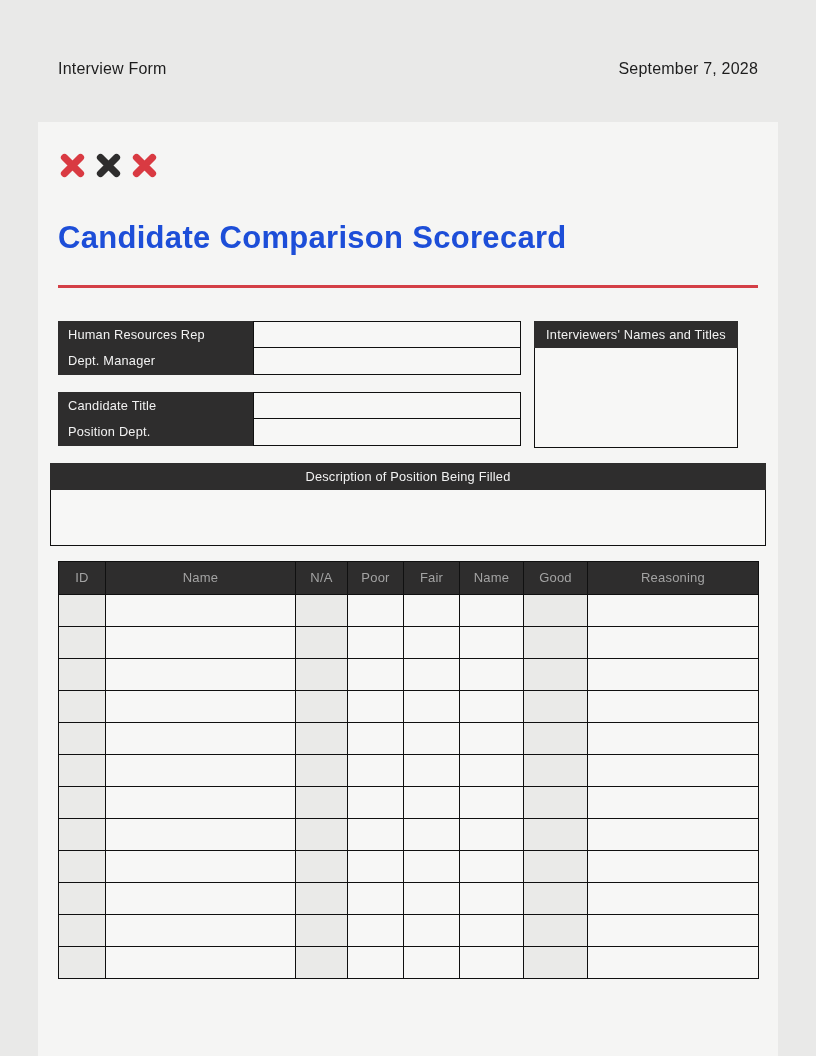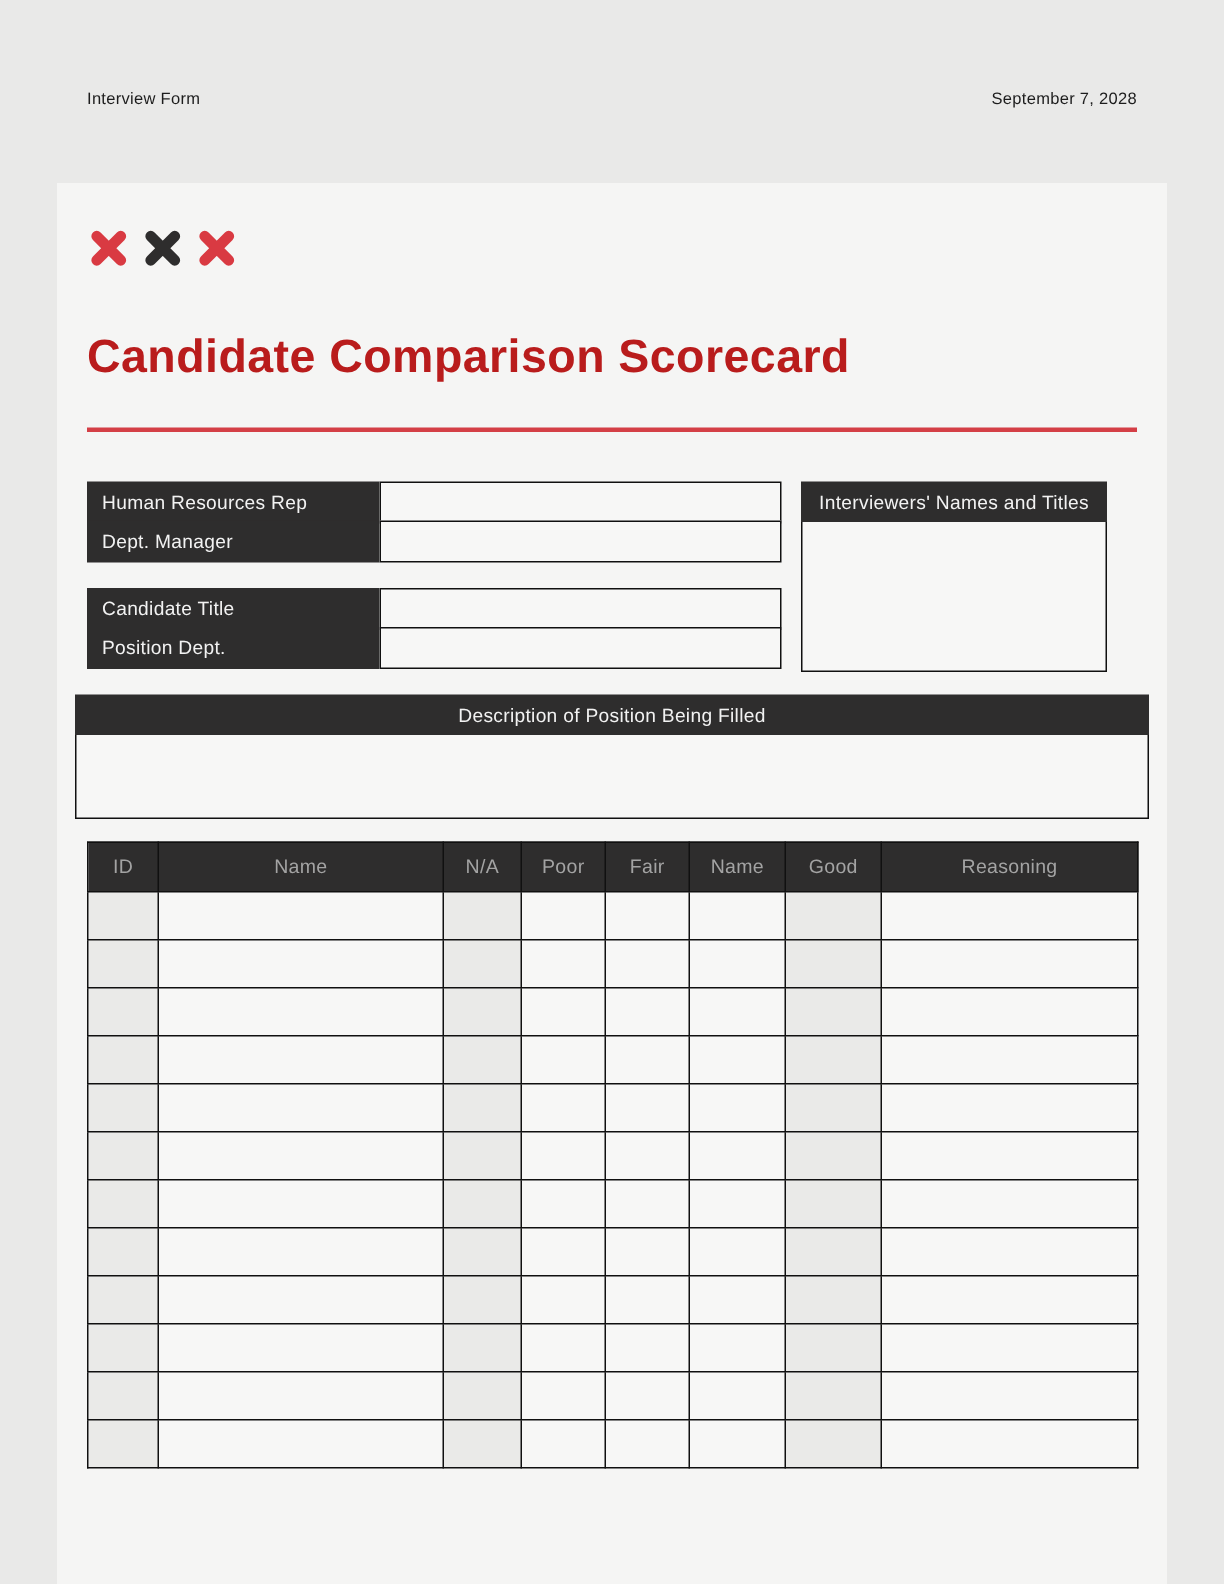--- a/index.html
+++ b/index.html
@@ -8,21 +8,21 @@
     position:relative;
     background:#e9e9e8;
     font-family:"Liberation Sans", sans-serif;
     color:#222;
     overflow:hidden;
   }
 
   .top-bar {
     position:absolute; top:60px; left:58px; right:58px;
     display:flex; justify-content:space-between; align-items:center;
-    font-size:11px; color:#1d1d1d; letter-spacing:.2px;
+    font-size:16px; color:#1d1d1d; letter-spacing:.2px;
   }
 
   .card {
     position:absolute; top:122px; left:38px;
     width:740px; height:934px;
     background:#f5f5f4;
   }
 
   .icons-row { margin:28px 20px 0; display:flex; gap:7px; }
   .icons-row svg { display:block; }
@@ -101,21 +101,21 @@
           <path d="M6.5 7.5 L22.5 23.5 M22.5 7.5 L6.5 23.5" stroke-width="7.2" stroke-linecap="round" fill="none" stroke="#2e2d2d"></path>
         </svg>
     </span>
     <span>
       <svg width="29" height="30" viewBox="0 0 29 30">
           <path d="M6.5 7.5 L22.5 23.5 M22.5 7.5 L6.5 23.5" stroke-width="7.2" stroke-linecap="round" fill="none" stroke="#d93a42"></path>
         </svg>
     </span>
   </div>
 
-  <div class="doc-title" style="color:#b91c1c">Candidate Comparison Scorecard</div>
+  <div class="doc-title" style="color:#1d4ed8">Candidate Comparison Scorecard</div>
   <div class="divider" style="background:#d43f46"></div>
 
   <div class="form-grid">
     <div class="left-col">
       <div class="field-row">
         <div class="field-label">Human Resources Rep</div>
         <div class="field-input"></div>
       </div>
       <div class="field-row">
         <div class="field-label">Dept. Manager</div>

